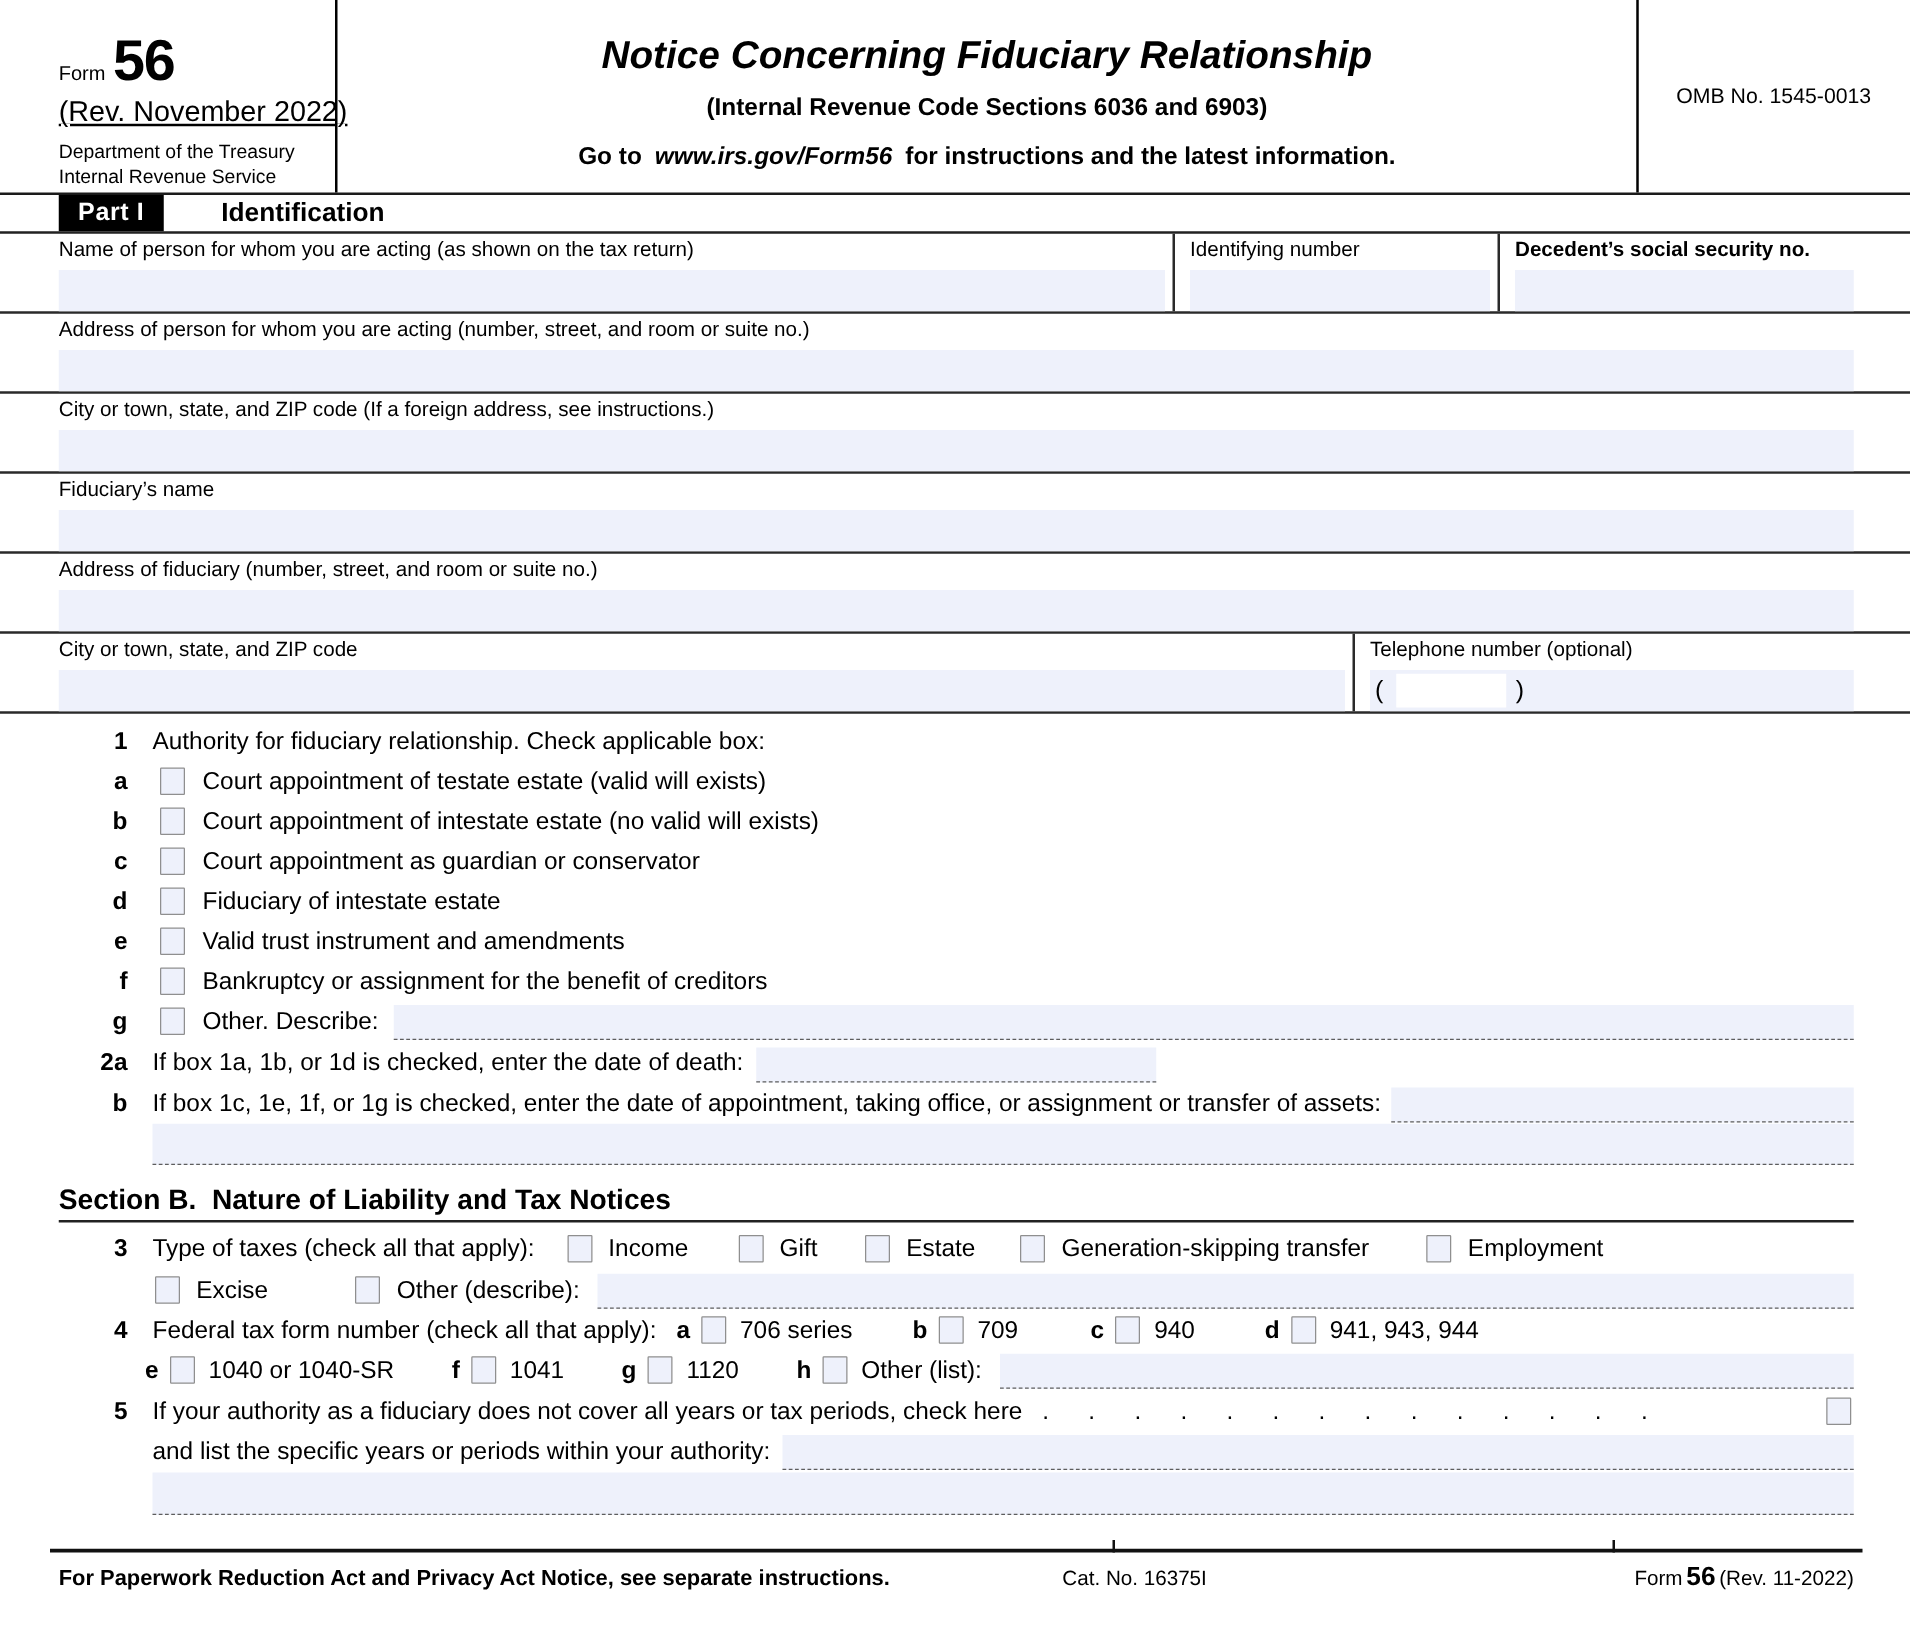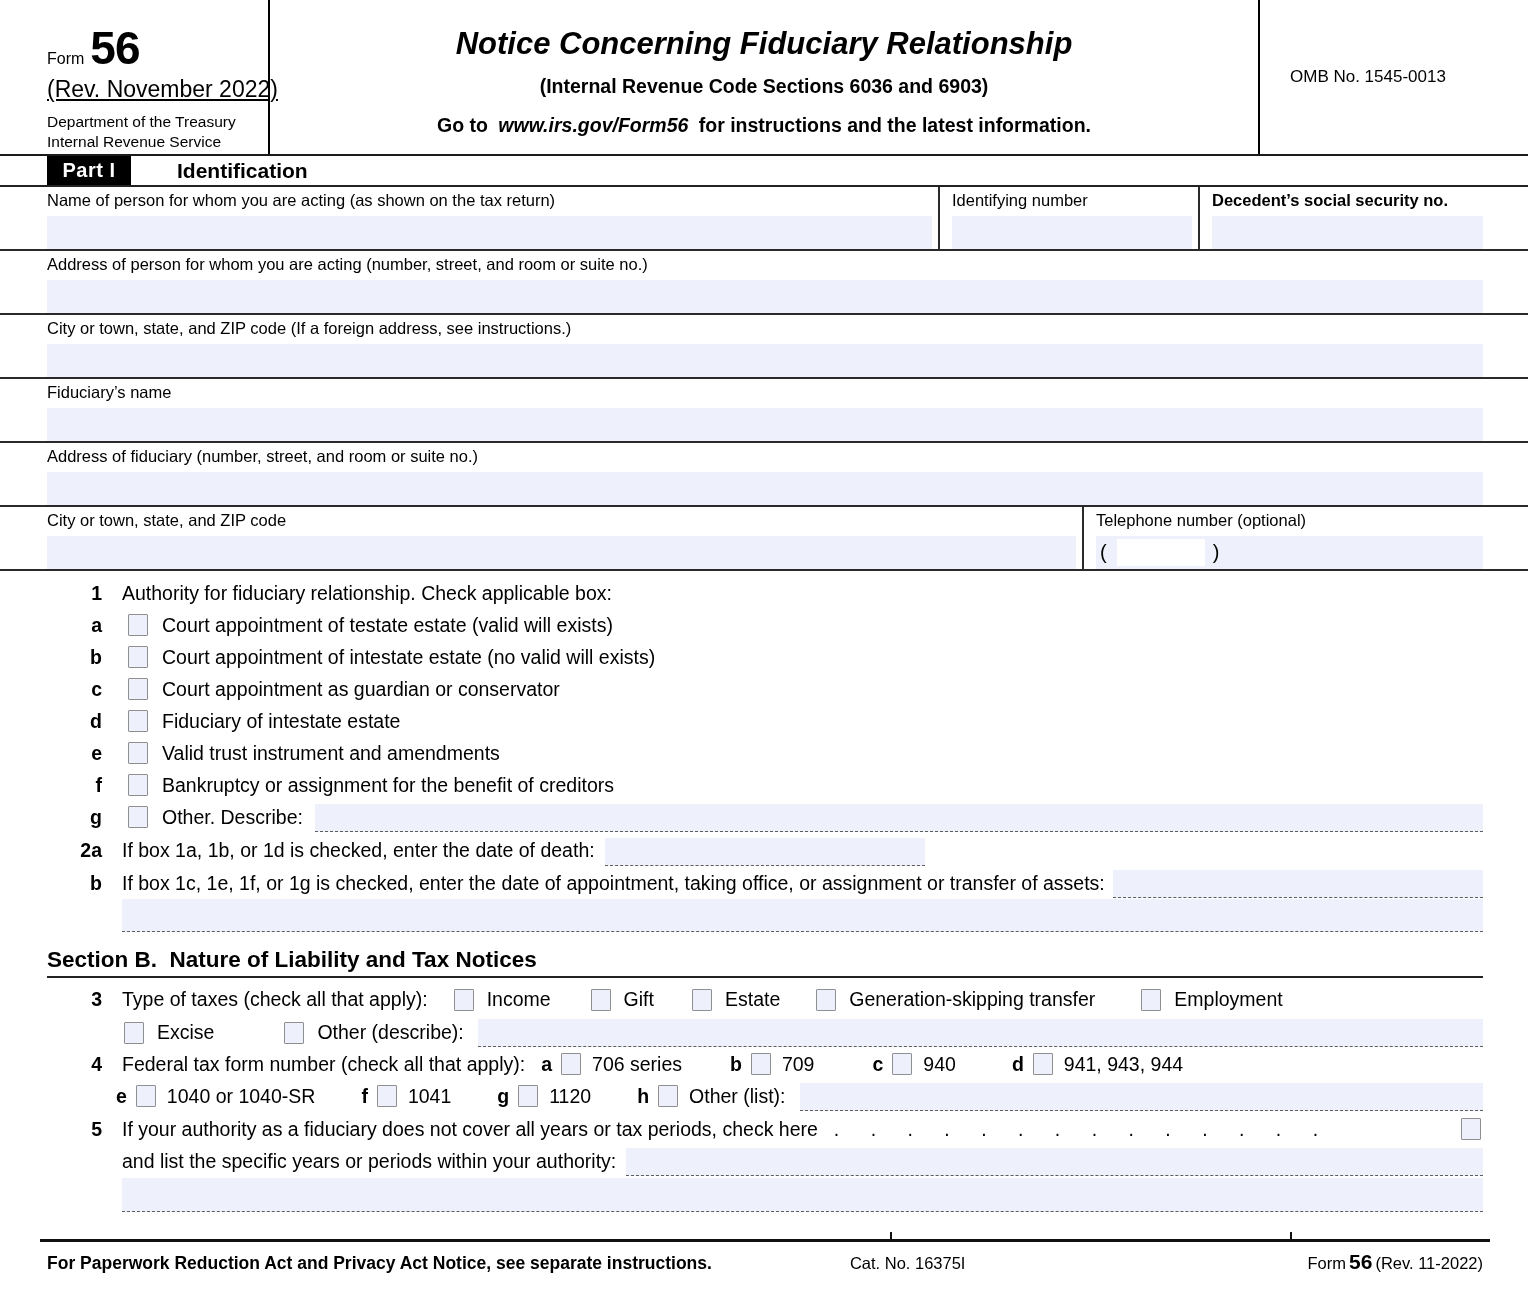--- a/index.html
+++ b/index.html
@@ -13,21 +13,21 @@
   .formline { display:flex; align-items:baseline; }
   .formword { font-size:16px; }
   .formnum-big { font-size:46px; font-weight:bold; letter-spacing:-1px; margin-left:6px; line-height:.9; }
   .rev { font-size:23px; margin-top:7px; white-space:nowrap;text-decoration:underline; }
   .dept { font-size:15.5px; margin-top:9px; line-height:1.25; }
   .hdr-center { flex:1; text-align:center; padding-top:26px; }
   .title { font-size:31px; font-weight:bold;font-style:italic; }
   .subtitle { font-size:19.5px; font-weight:bold; margin-top:13px; }
   .goto { font-size:19.5px; font-weight:bold; margin-top:16px; }
   .goto .url { font-style:italic; margin:8px 5px; }
-  .hdr-right { width:270px; border-left:2px solid #000; display:flex; align-items:center; padding-left:30px; font-size:17px; }
+  .hdr-right { width:219px; border-left:2px solid #000; display:flex; align-items:center; padding-left:30px; font-size:17px; }
 
   
   .part-bar { height:31px; border-bottom:2.5px solid #222; display:flex; align-items:stretch; background:#fff; }
   .part-label { background:#000; color:#fff; font-weight:bold; font-size:20px; width:84px; margin-left:47px; display:flex; align-items:center; justify-content:center; letter-spacing:.5px; }
   .part-title { font-weight:bold; font-size:21px; margin-left:46px; align-self:center; }
 
   
   .idrow { border-bottom:2px solid #2a2a2a; }
   .idrow.single { padding:4px 45px 0 47px; }
   .idrow.cells { display:flex; padding:0; }
@@ -47,21 +47,21 @@
   .sect { margin:0 45px 0 47px; padding-top:10px; padding-bottom:3px; font-size:22.5px; font-weight:bold; border-bottom:2.5px solid #222; white-space:pre-wrap; }
   .ln { display:flex; align-items:center; margin:0 45px 0 47px; min-height:32px; font-size:19.5px; }
   .n { flex:0 0 55px; text-align:right; font-weight:bold; }
   .sp { flex:0 0 55px; }
   .body { margin-left:20px; white-space:nowrap; }
   .cb { width:20px; height:22px; background:#eef1fb; border:1.6px solid #8f8f8f; flex-shrink:0; border-radius:1px; }
   .opt .cb { margin-left:26px; }
   .opt .olabel { margin-left:14px; white-space:nowrap; }
   .dfld { background:#eef1fb; border-bottom:1.7px dashed #5d5d5d; height:28px; align-self:flex-end; margin-bottom:1px; }
   .grow { flex:1; }
-  .cbitem { display:flex; align-items:flex-end; }
+  .cbitem { display:flex; align-items:flex-start; }
   .cblabel { margin-left:13px; white-space:nowrap; }
   .litem { display:flex; align-items:center; }
   .litem .l { font-weight:bold; }
   .litem .cb { margin-left:9px; }
   .litem .cblabel { margin-left:11px; }
   .dots { flex:1; overflow:hidden; white-space:nowrap; word-spacing:26px; margin:0 12px 0 16px; }
   .endcb { margin-right:2px; }
 
   
   .footrule { margin:26px 38px 0 40px; border-top:3.5px solid #111; position:relative; }

